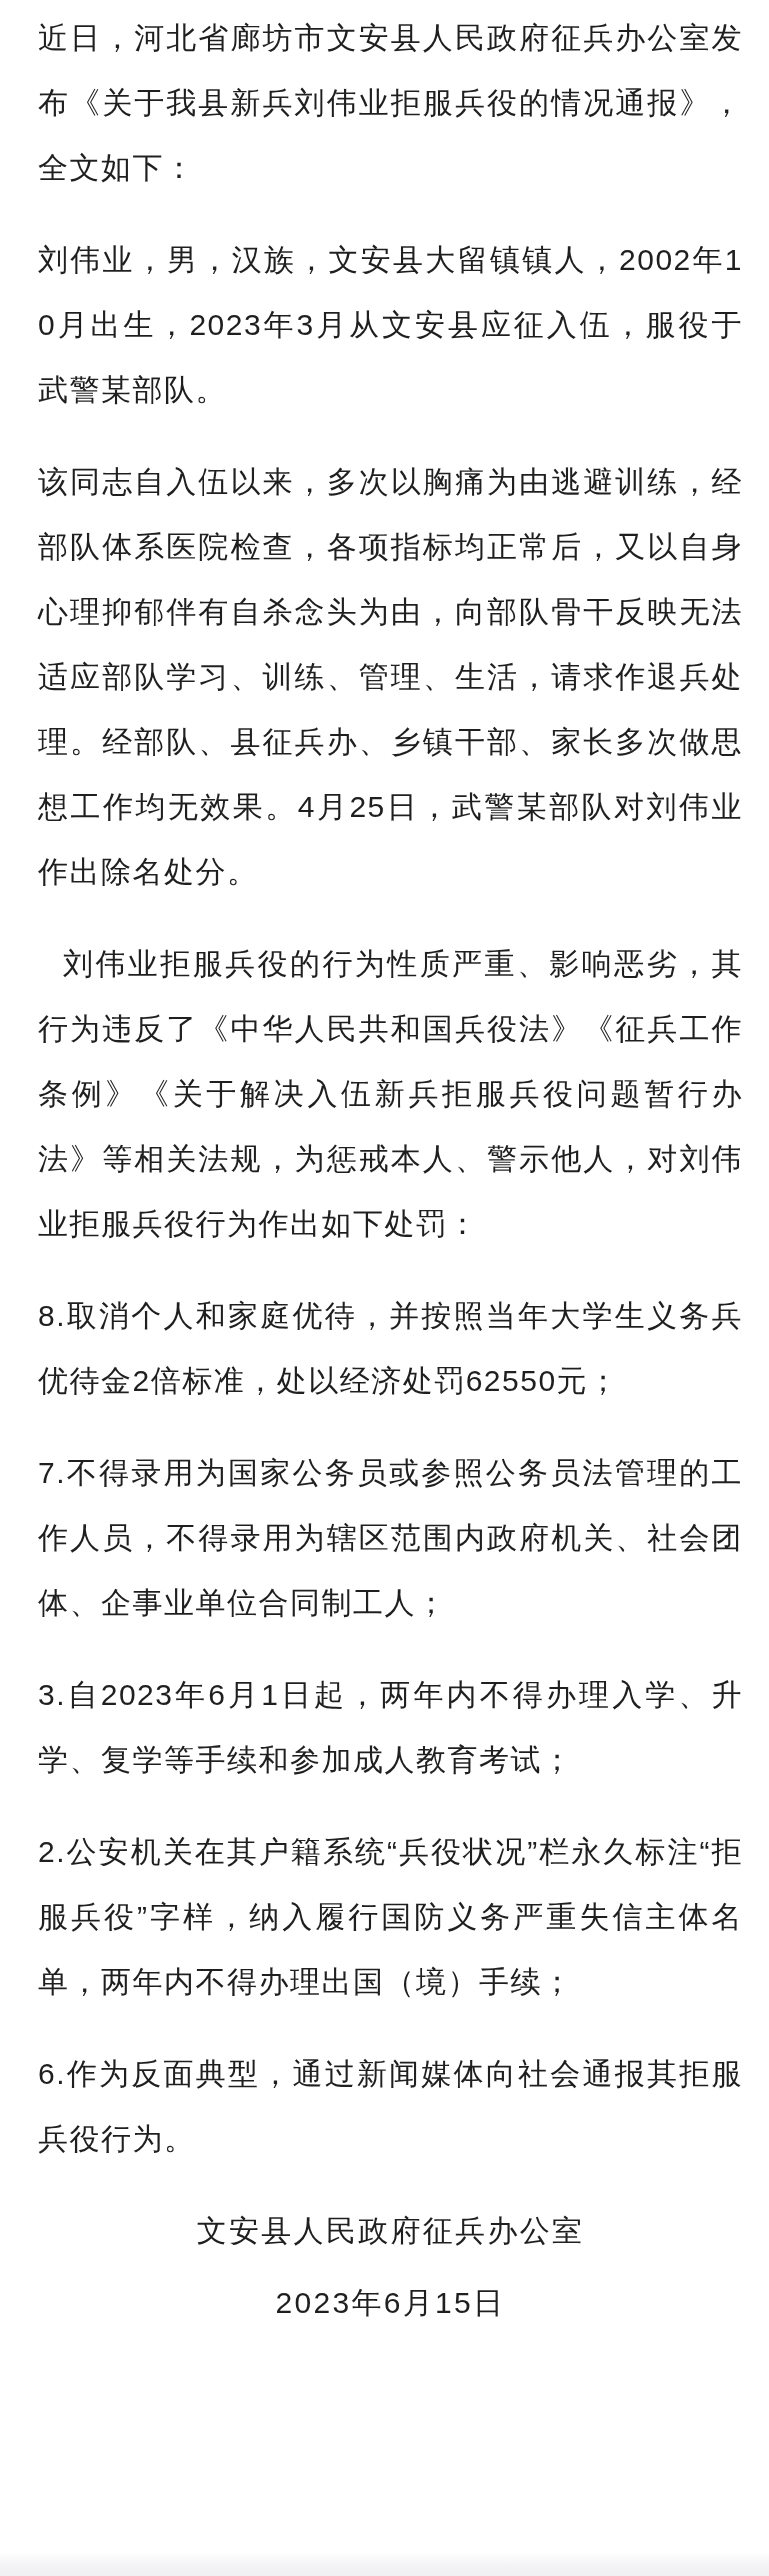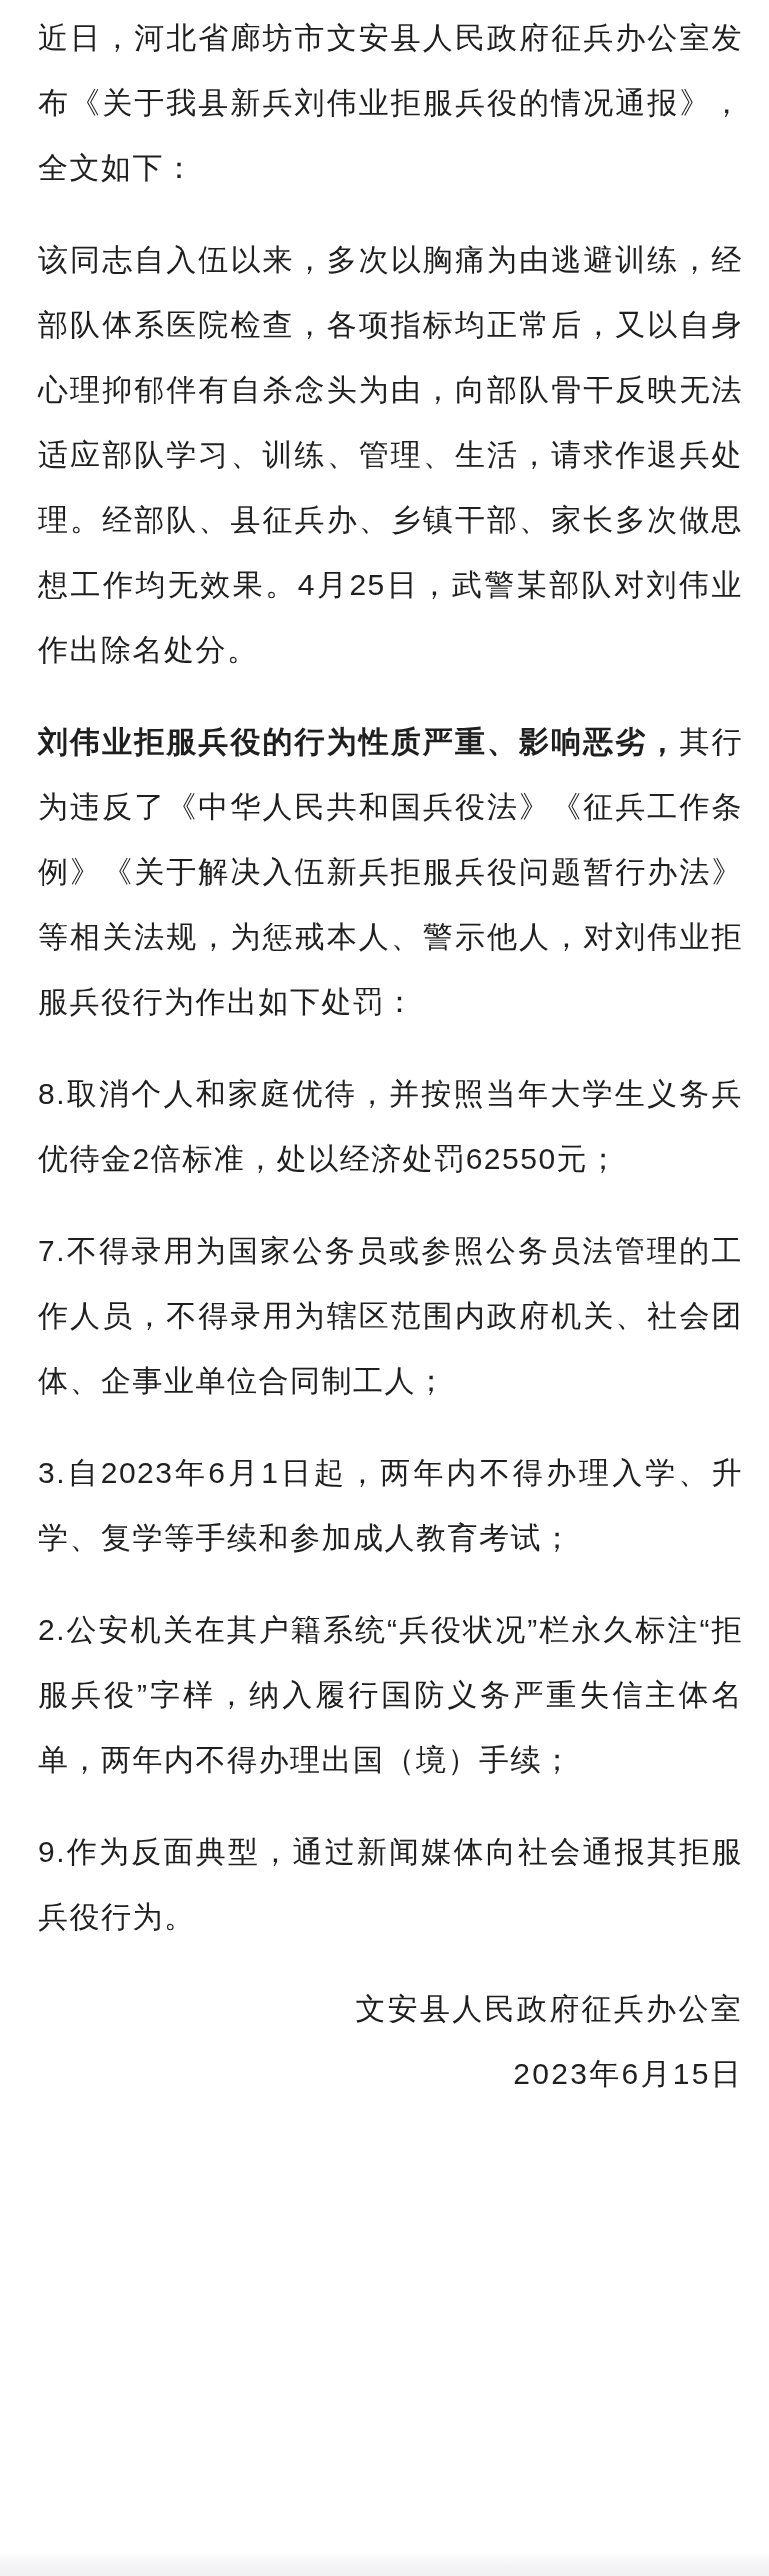--- a/index.html
+++ b/index.html
@@ -20,60 +20,62 @@
     line-height: 65px;
     color: #1f1f1f;
     text-align: justify;
     letter-spacing: 1.5px;
     word-break: break-all;
   }
   .article p {
     margin: 0 0 27px 0;
   }
   .article p.signature-line {
-    margin: 0;
-    text-align: right;
+    margin: 7px;
+    text-align: center;
     letter-spacing: 2.3px;
   }
   .lead-bold {
-    font-weight: 700;
+    font-weight: 400;
+    margin-left: 25px;
   }
   .signature-block {
     margin-top: 27px;
   }
   .bottom-band {
     position: absolute;
     left: 0;
     right: 0;
     bottom: 0;
     height: 24px;
     background: linear-gradient(180deg, #ffffff 0%, #f3f3f5 60%, #f0f0f2 100%);
   }
 </style>
 </head>
 <body>
 
 <article class="article">
 
   <p>近日，河北省廊坊市文安县人民政府征兵办公室发布《关于我县新兵刘伟业拒服兵役的情况通报》，全文如下：</p>
 
+  <p>刘伟业，男，汉族，文安县大留镇镇人，2002年10月出生，2023年3月从文安县应征入伍，服役于武警某部队。</p>
 
   <p>该同志自入伍以来，多次以胸痛为由逃避训练，经部队体系医院检查，各项指标均正常后，又以自身心理抑郁伴有自杀念头为由，向部队骨干反映无法适应部队学习、训练、管理、生活，请求作退兵处理。经部队、县征兵办、乡镇干部、家长多次做思想工作均无效果。4月25日，武警某部队对刘伟业作出除名处分。</p>
 
   <p><span class="lead-bold">刘伟业拒服兵役的行为性质严重、影响恶劣，</span><span>其行为违反了《中华人民共和国兵役法》《征兵工作条例》《关于解决入伍新兵拒服兵役问题暂行办法》等相关法规，为惩戒本人、警示他人，对刘伟业拒服兵役行为作出如下处罚：</span></p>
 
   <p>8.取消个人和家庭优待，并按照当年大学生义务兵优待金2倍标准，处以经济处罚62550元；</p>
 
   <p>7.不得录用为国家公务员或参照公务员法管理的工作人员，不得录用为辖区范围内政府机关、社会团体、企事业单位合同制工人；</p>
 
   <p>3.自2023年6月1日起，两年内不得办理入学、升学、复学等手续和参加成人教育考试；</p>
 
   <p>2.公安机关在其户籍系统“兵役状况”栏永久标注“拒服兵役”字样，纳入履行国防义务严重失信主体名单，两年内不得办理出国（境）手续；</p>
 
-  <p>9.作为反面典型，通过新闻媒体向社会通报其拒服兵役行为。</p>
+  <p>6.作为反面典型，通过新闻媒体向社会通报其拒服兵役行为。</p>
 
   <div class="signature-block">
     <p class="signature-line">文安县人民政府征兵办公室</p>
     <p class="signature-line">2023年6月15日</p>
   </div>
 
 </article>
 
 <div class="bottom-band"></div>
 

